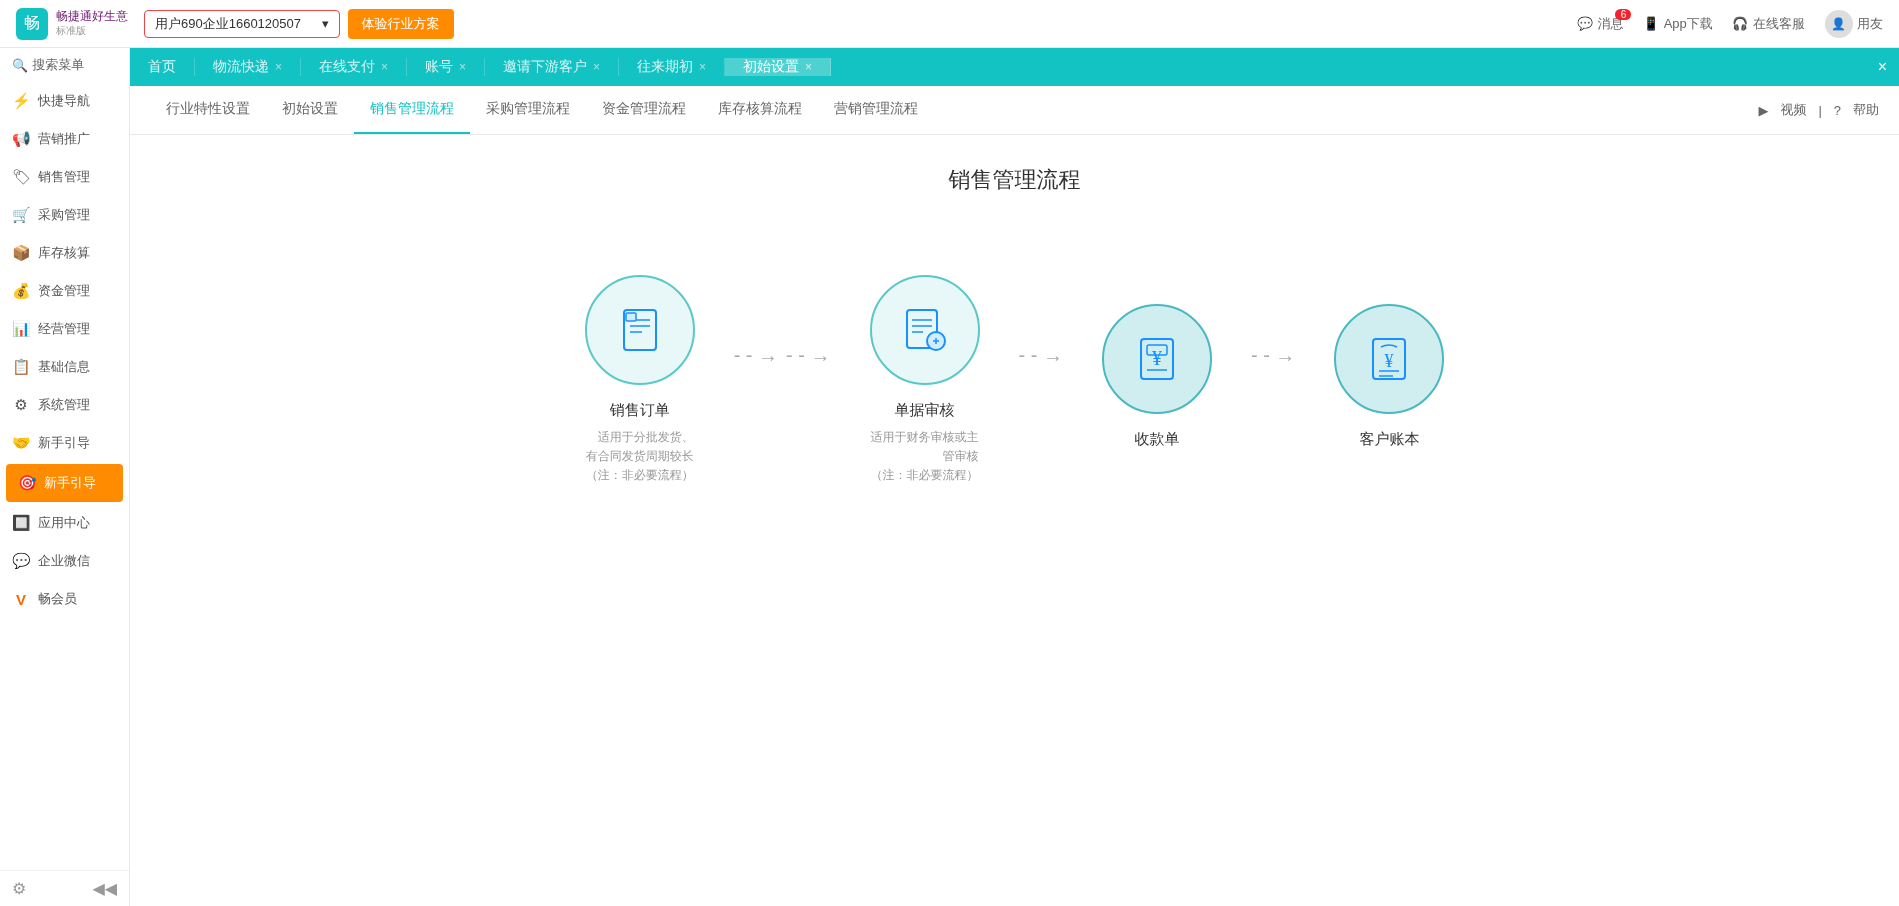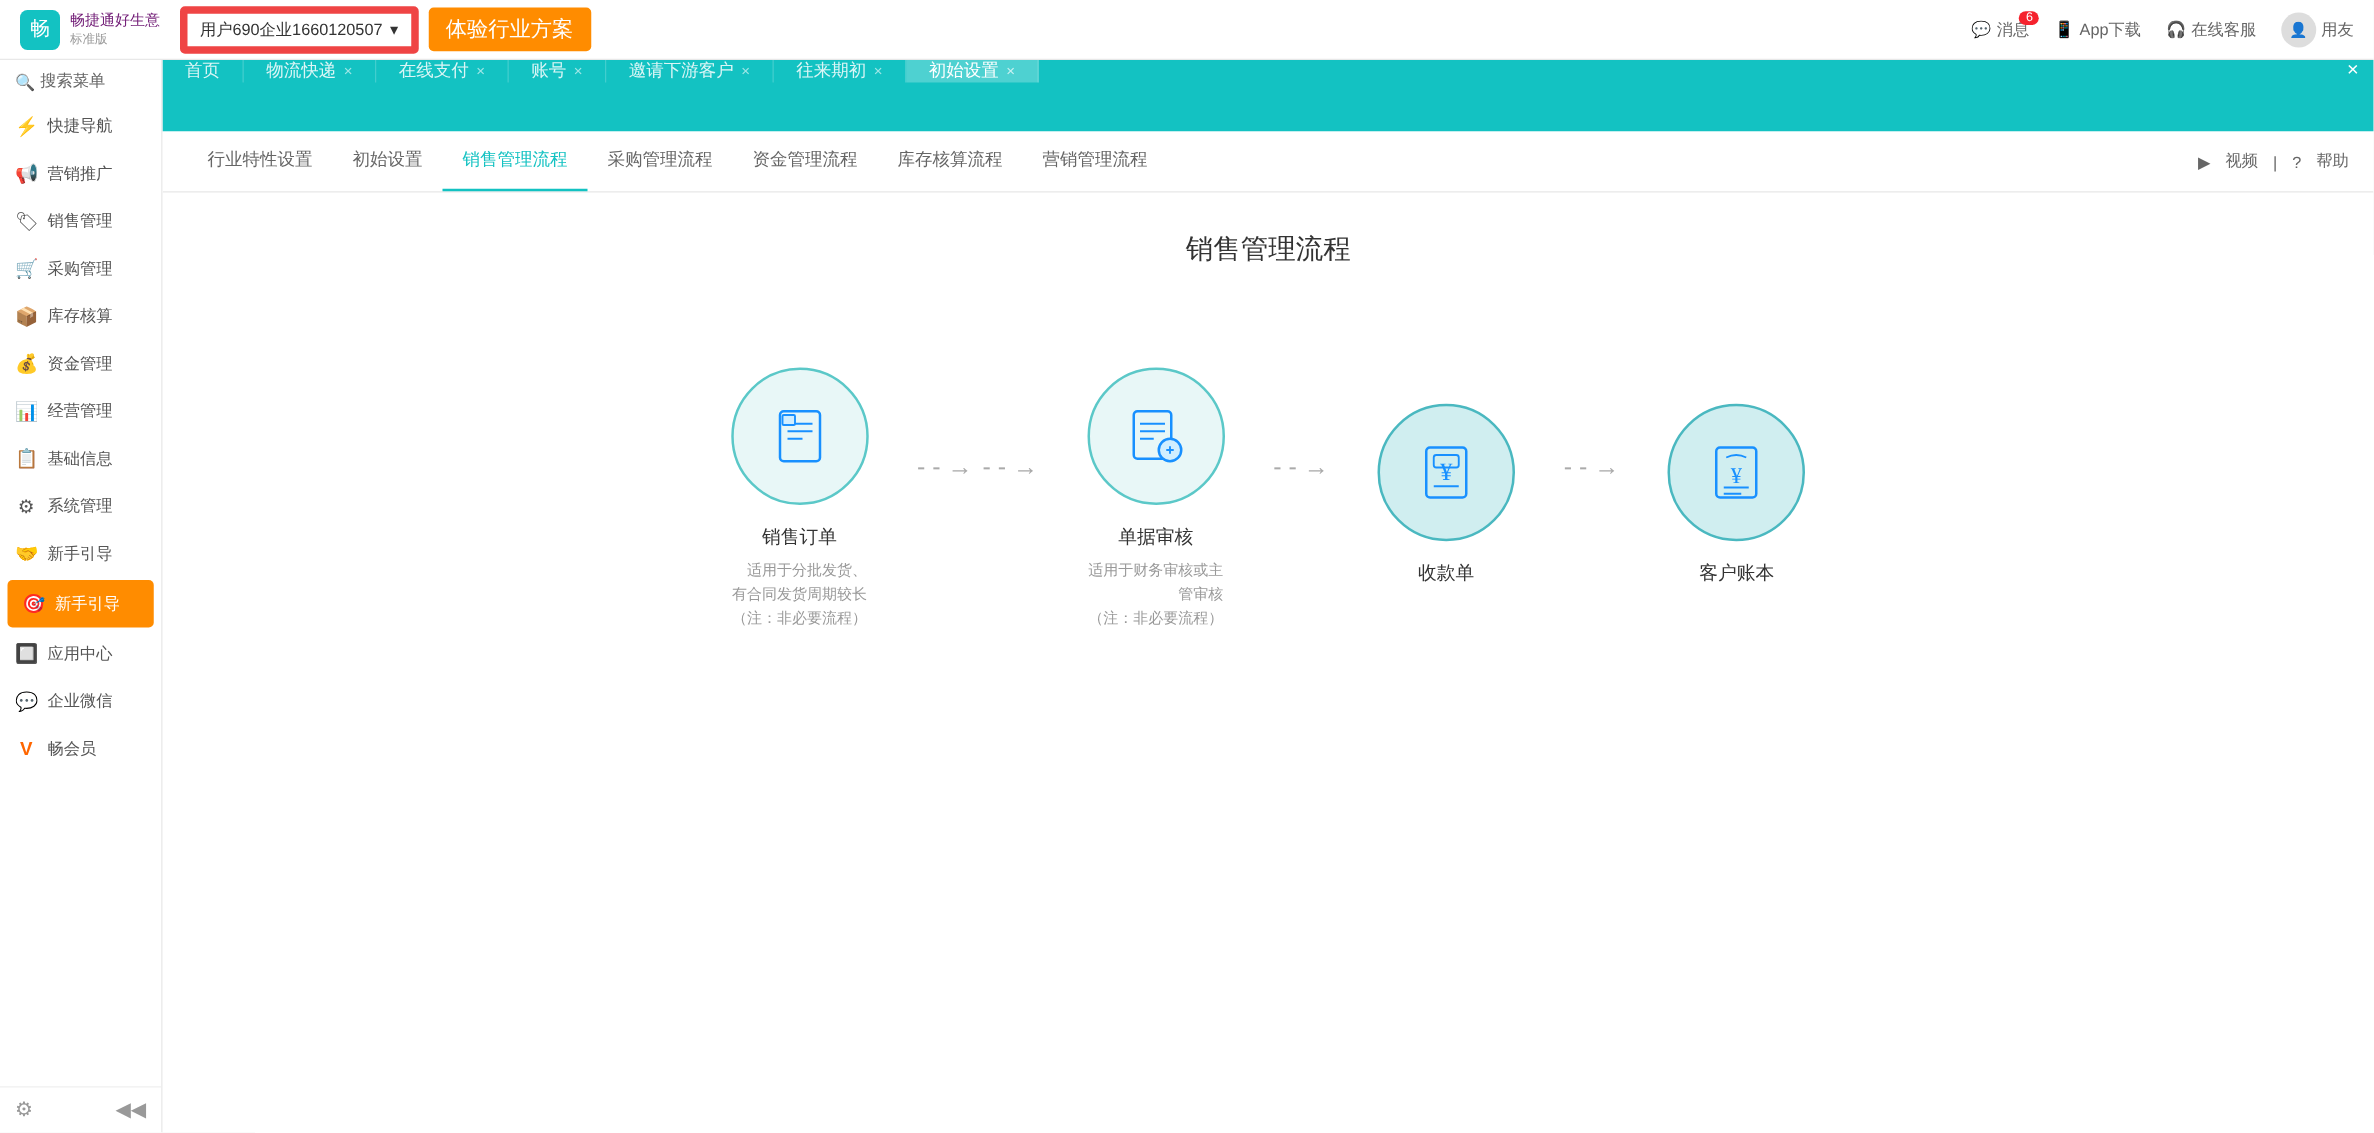--- a/index.html
+++ b/index.html
@@ -6,27 +6,27 @@
     body { font-family: "Microsoft YaHei", sans-serif; font-size: 14px; background: #f5f5f5; color: #333; height: 906px; overflow: hidden; }
 
     
     .top-header {
       display: flex; align-items: center; justify-content: space-between;
       height: 48px; background: #fff; border-bottom: 1px solid #e8e8e8;
       padding: 0 16px; position: relative; z-index: 100;
     }
     .top-header-left { display: flex; align-items: center; gap: 8px; }
     .user-selector {
-      display: flex; align-items: center; gap: 6px;
-      border: 6px solid #ef4444; border-radius: 4px; padding: 4px 10px;
+      display: flex; align-items: center; gap: 21px;
+      border: 1px solid #ef4444; border-radius: 4px; padding: 4px 10px;
       background: #fff; cursor: pointer; font-size: 13px; color: #333;
     }
     .trial-btn {
       background: #ff8c00; color: #fff; border: none; border-radius: 4px;
-      padding: 6px 14px; cursor: pointer; font-size: 17px;
+      padding: 6px 14px; cursor: pointer; font-size: 13px;
     }
     .top-header-right { display: flex; align-items: center; gap: 20px; font-size: 13px; color: #666; }
     .header-action { display: flex; align-items: center; gap: 4px; cursor: pointer; position: relative; }
     .badge {
       position: absolute; top: -6px; right: -8px;
       background: #f5222d; color: #fff; font-size: 10px;
       border-radius: 8px; padding: 0 4px; min-width: 16px; text-align: center;
     }
     .avatar { width: 28px; height: 28px; border-radius: 50%; background: #ddd; display: flex; align-items: center; justify-content: center; font-size: 12px; color: #666; }
 
@@ -61,21 +61,21 @@
       padding: 8px 12px; display: flex; justify-content: space-between;
       border-top: 1px solid #f0f0f0;
     }
     .sidebar-bottom-btn { color: #999; cursor: pointer; font-size: 16px; }
 
     
     .main { flex: 1; display: flex; flex-direction: column; overflow: hidden; }
 
     
     .nav-tabs-bar {
-      height: 57px; background: #13c2c2; display: flex; align-items: flex-start;
+      height: 38px; background: #13c2c2; display: flex; align-items: center;
       position: relative;
     }
     .nav-tab {
       display: flex; align-items: center; gap: 4px;
       padding: 0 18px; color: rgba(255,255,255,0.85); cursor: pointer;
       font-size: 14px; border-right: 1px solid rgba(255,255,255,0.2);
       white-space: nowrap;
     }
     .nav-tab.active { background: rgba(255,255,255,0.25); color: #fff; font-weight: 500; }
     .nav-tab .close-x { font-size: 12px; opacity: 0.7; margin-left: 2px; }

